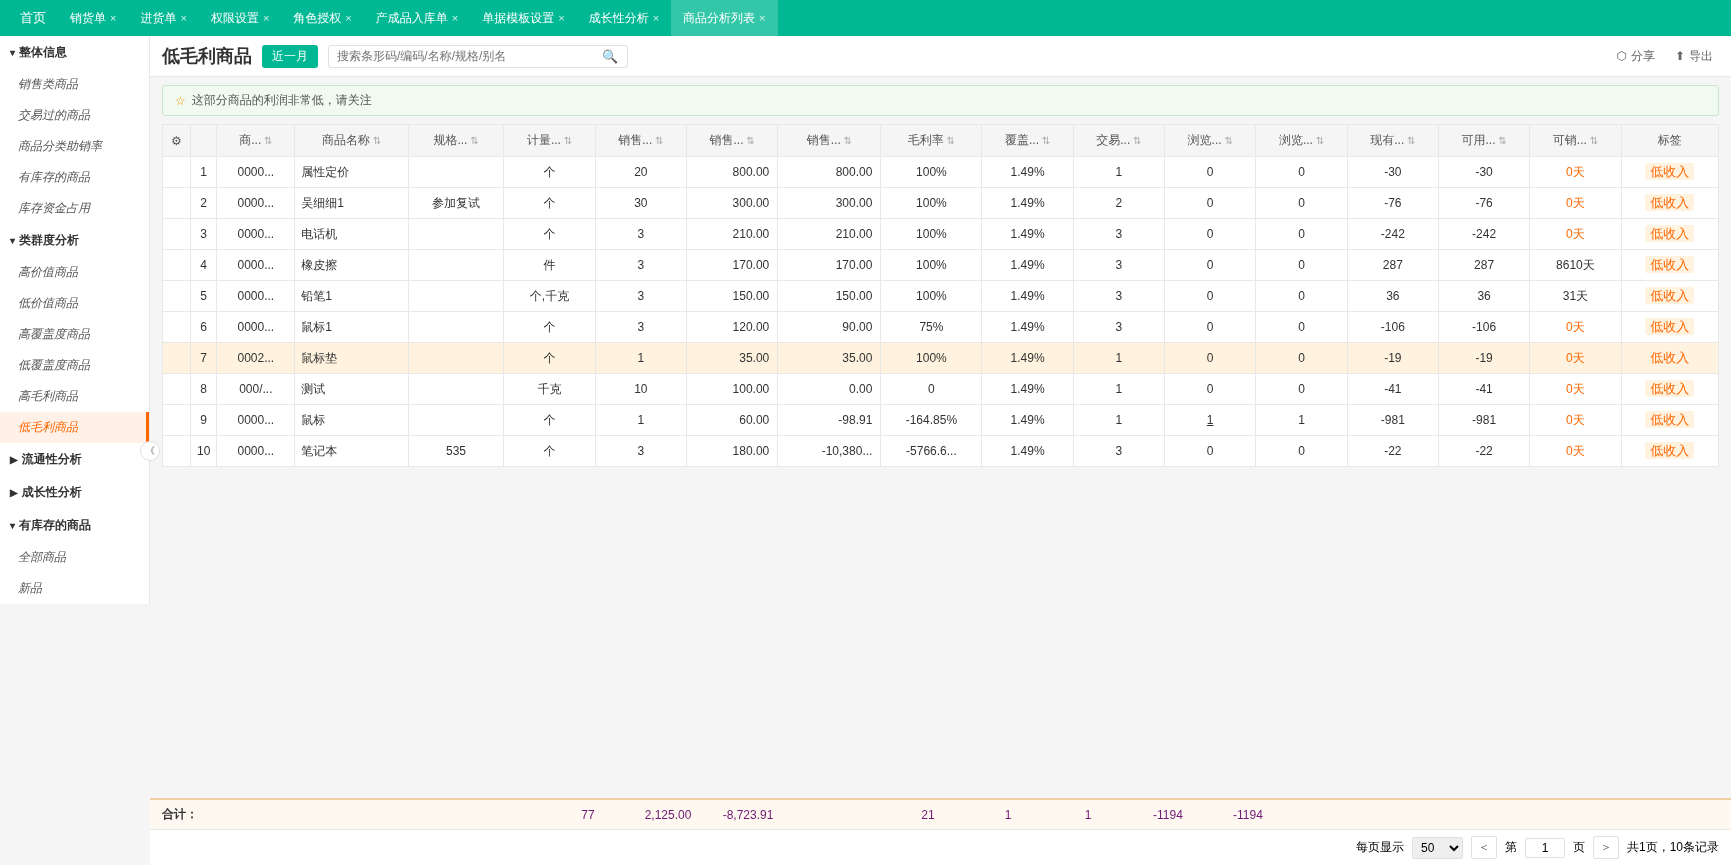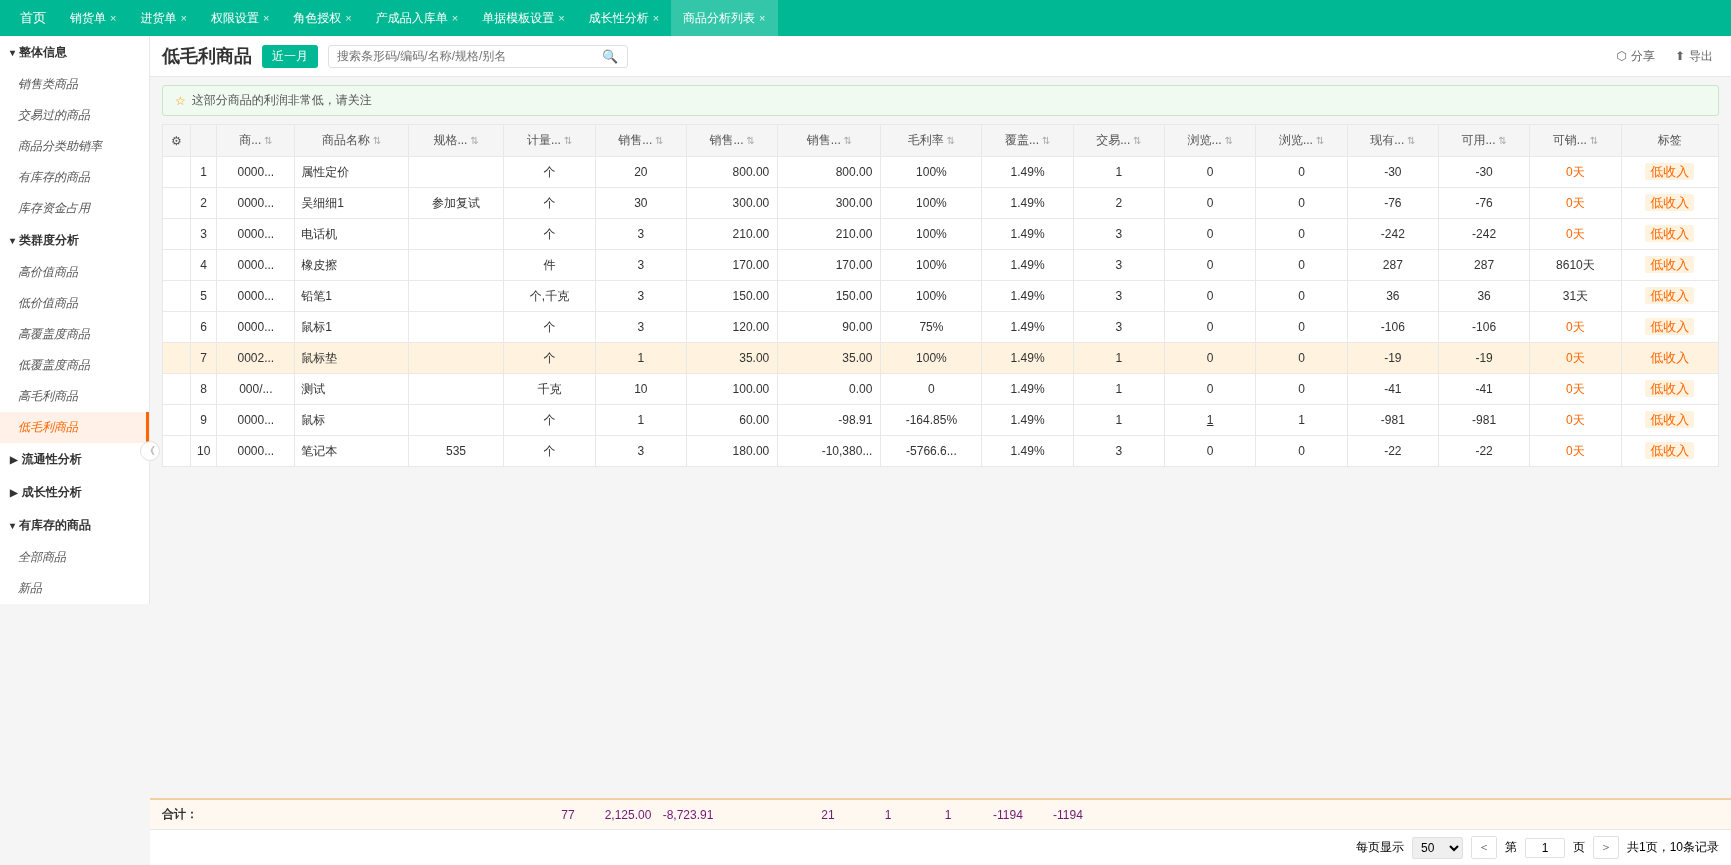--- a/index.html
+++ b/index.html
@@ -203,20 +203,21 @@
     .col-sort { cursor: pointer; }
     .col-sort::after { content: ' ⇅'; font-size: 10px; color: #aaa; }
 
     
     .table-footer {
       background: #fff8f0;
       border-top: 2px solid #f0d0a0;
       padding: 6px 12px;
       display: flex;
       align-items: center;
+      gap: 20px;
       font-size: 12px;
     }
     .footer-label { color: #333; font-weight: bold; }
     .footer-value { color: #701a75; min-width: 60px; text-align: center; }
 
     
     .pagination {
       background: #fff;
       border-top: 1px solid #e8e8e8;
       padding: 6px 12px;

